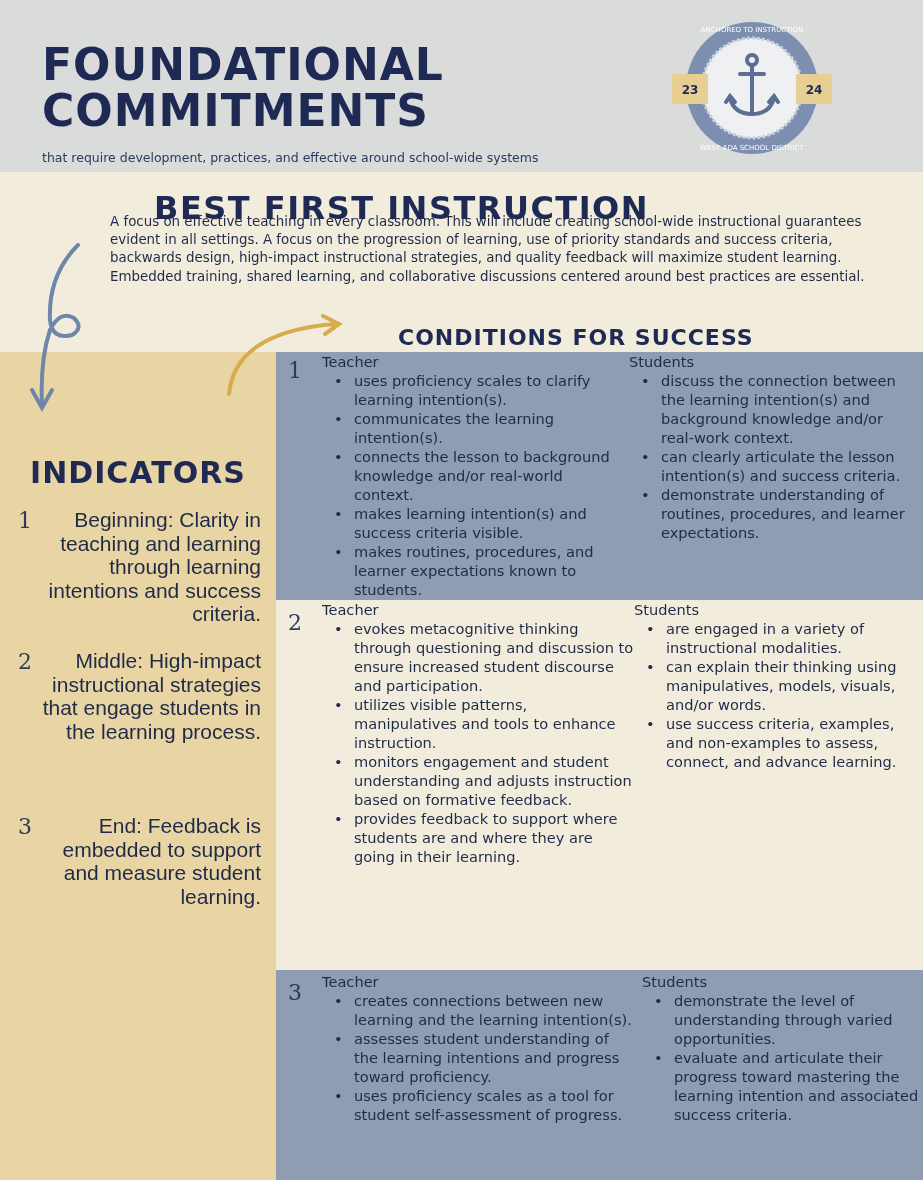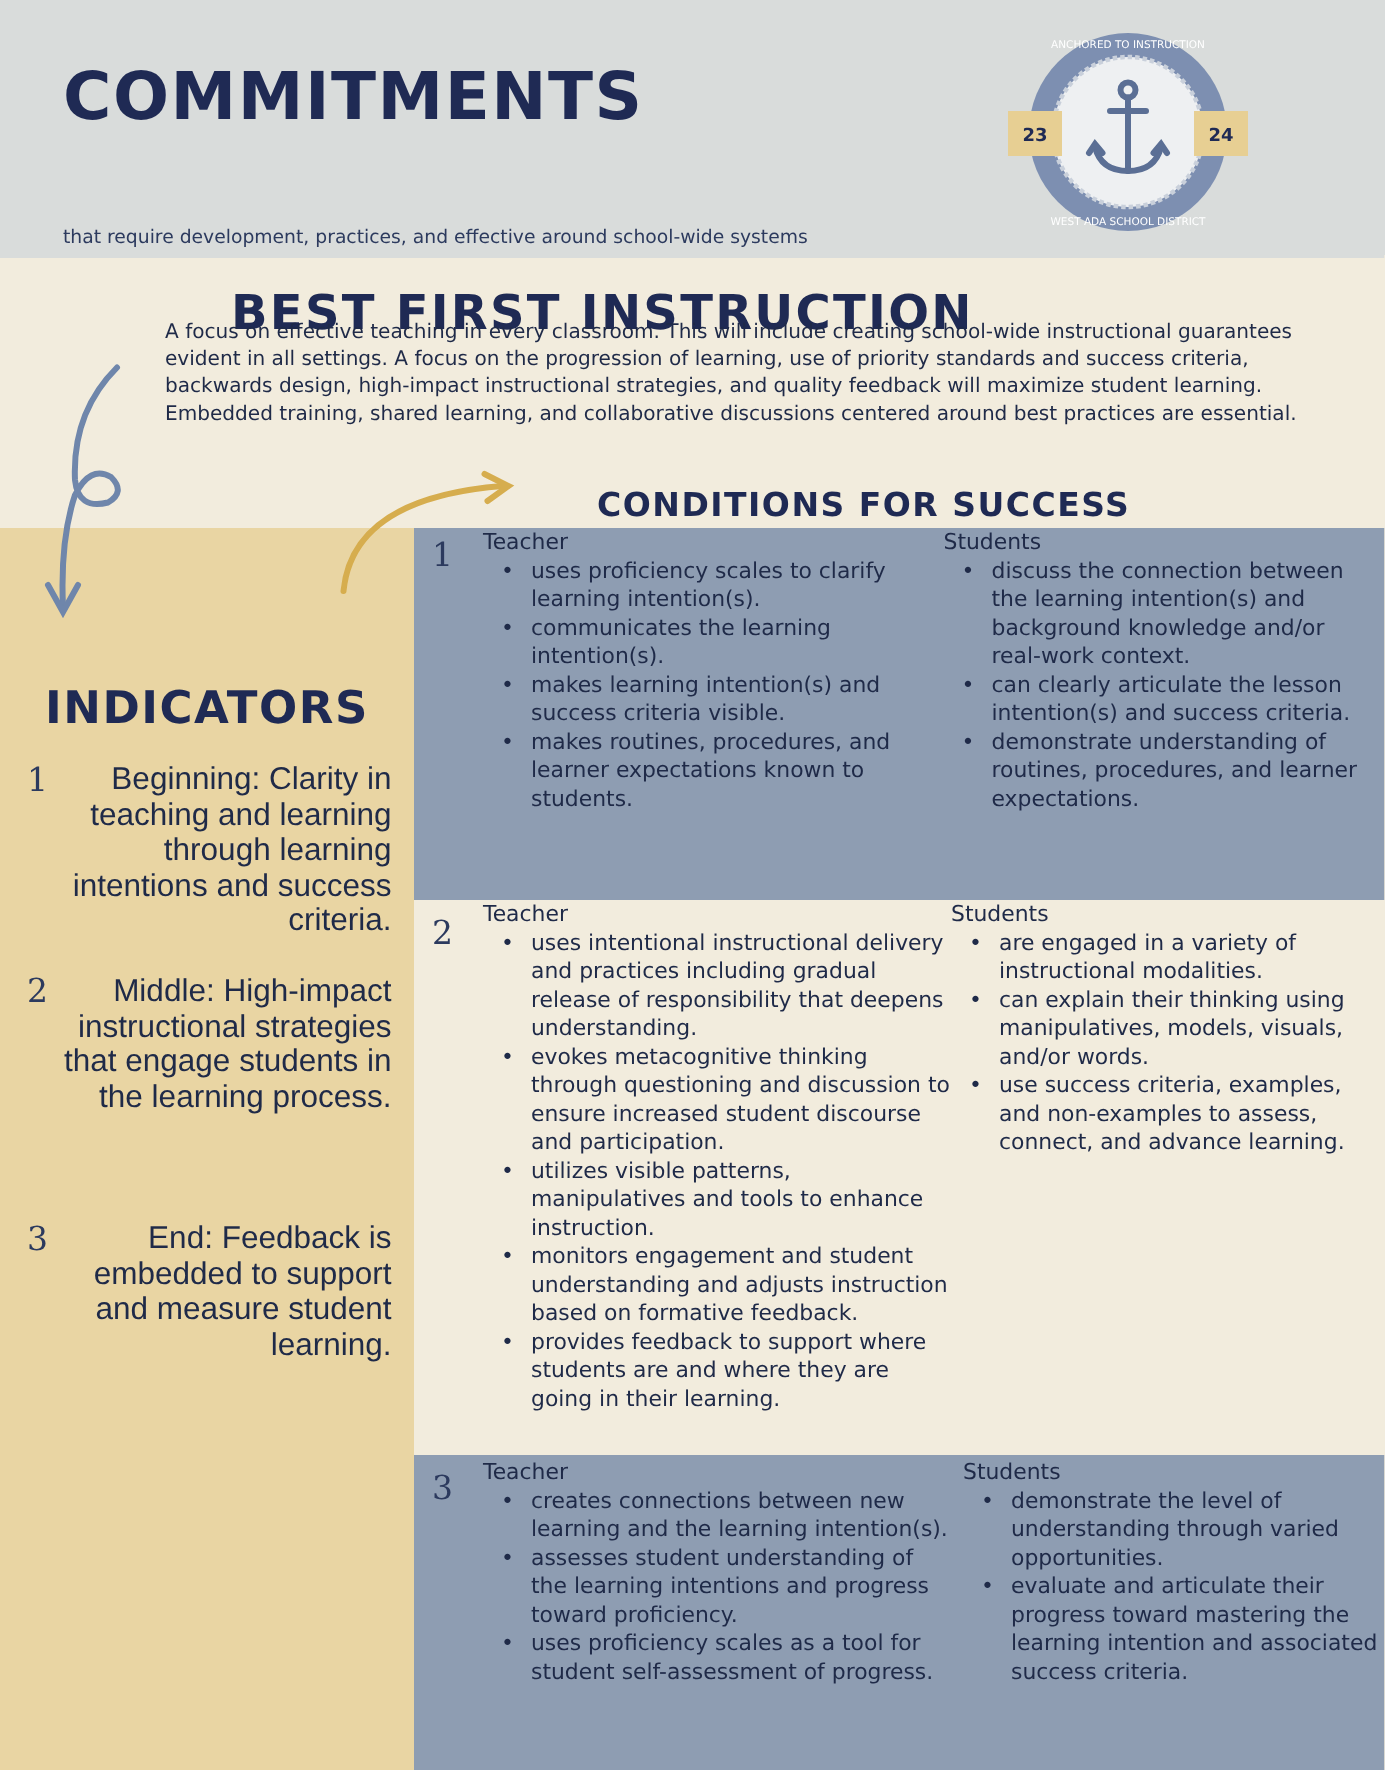--- a/index.html
+++ b/index.html
@@ -25,20 +25,21 @@
 .col .hd{display:block;}
 .col ul{list-style:none;padding-left:0;}
 .col li{position:relative;padding-left:32px;}
 .col li::before{content:"•";position:absolute;left:12px;top:0;}
 </style>
 </head>
 <body>
 
 <div class="header"></div>
 <div class="title">
+  <div>FOUNDATIONAL</div>
   <div>COMMITMENTS</div>
 </div>
 <div class="subtitle">that require development, practices, and effective around school-wide systems</div>
 
 <svg class="badge" viewBox="0 0 160 145">
   <circle cx="80" cy="72" r="66" fill="#7d8fb1"></circle>
   <circle cx="80" cy="72" r="50" fill="#eef0f2" stroke="#c9d0db" stroke-width="3" stroke-dasharray="3 2"></circle>
   <rect x="0" y="58" width="36" height="30" fill="#e7cf93"></rect>
   <rect x="124" y="58" width="36" height="30" fill="#e7cf93"></rect>
   <text x="18" y="78" font-size="12" font-weight="bold" fill="#1f2a54" text-anchor="middle" font-family="DejaVu Sans, sans-serif">23</text>
@@ -87,40 +88,40 @@
   <span class="ind-text">End: Feedback is embedded to support and measure student learning.</span>
 </div>
 
 <div class="row row1">
   <div class="rnum" style="top:6px;">1</div>
   <div class="col" style="left:46px;top:0;width:300px;">
     <span class="hd">Teacher</span>
     <ul>
       <li>uses proficiency scales to clarify learning intention(s).</li>
       <li>communicates the learning intention(s).</li>
+      <li>connects the lesson to background knowledge and/or real-world context.</li>
       <li>makes learning intention(s) and success criteria visible.</li>
       <li>makes routines, procedures, and learner expectations known to students.</li>
     </ul>
   </div>
   <div class="col" style="left:353px;top:0;width:290px;">
     <span class="hd">Students</span>
     <ul>
       <li>discuss the connection between the learning intention(s) and background knowledge and/or real-work context.</li>
       <li>can clearly articulate the lesson intention(s) and success criteria.</li>
       <li>demonstrate understanding of routines, procedures, and learner expectations.</li>
     </ul>
   </div>
 </div>
 
 <div class="row row2">
   <div class="rnum" style="top:10px;">2</div>
   <div class="col" style="left:46px;top:0;width:312px;">
     <span class="hd">Teacher</span>
     <ul>
-      <li>uses intentional instructional delivery and practices including gradual release of responsibility that deepens understanding.</li>
       <li>evokes metacognitive thinking through questioning and discussion to ensure increased student discourse and participation.</li>
       <li>utilizes visible patterns, manipulatives and tools to enhance instruction.</li>
       <li>monitors engagement and student understanding and adjusts instruction based on formative feedback.</li>
       <li>provides feedback to support where students are and where they are going in their learning.</li>
     </ul>
   </div>
   <div class="col" style="left:358px;top:0;width:285px;">
     <span class="hd">Students</span>
     <ul>
       <li>are engaged in a variety of instructional modalities.</li>

